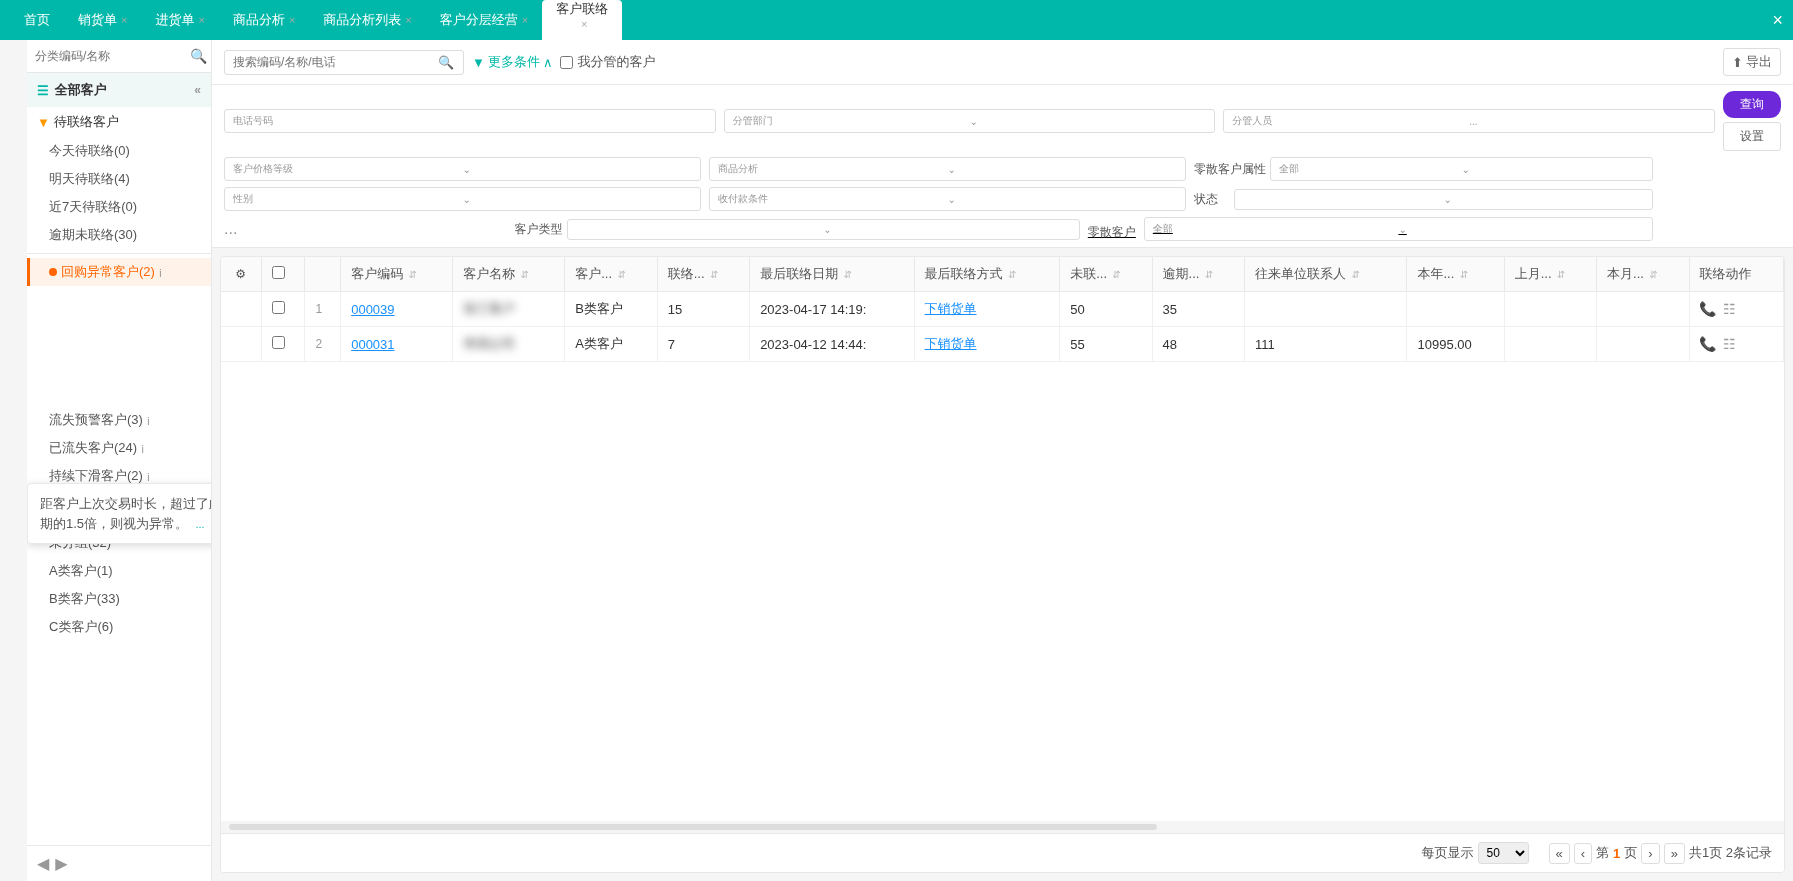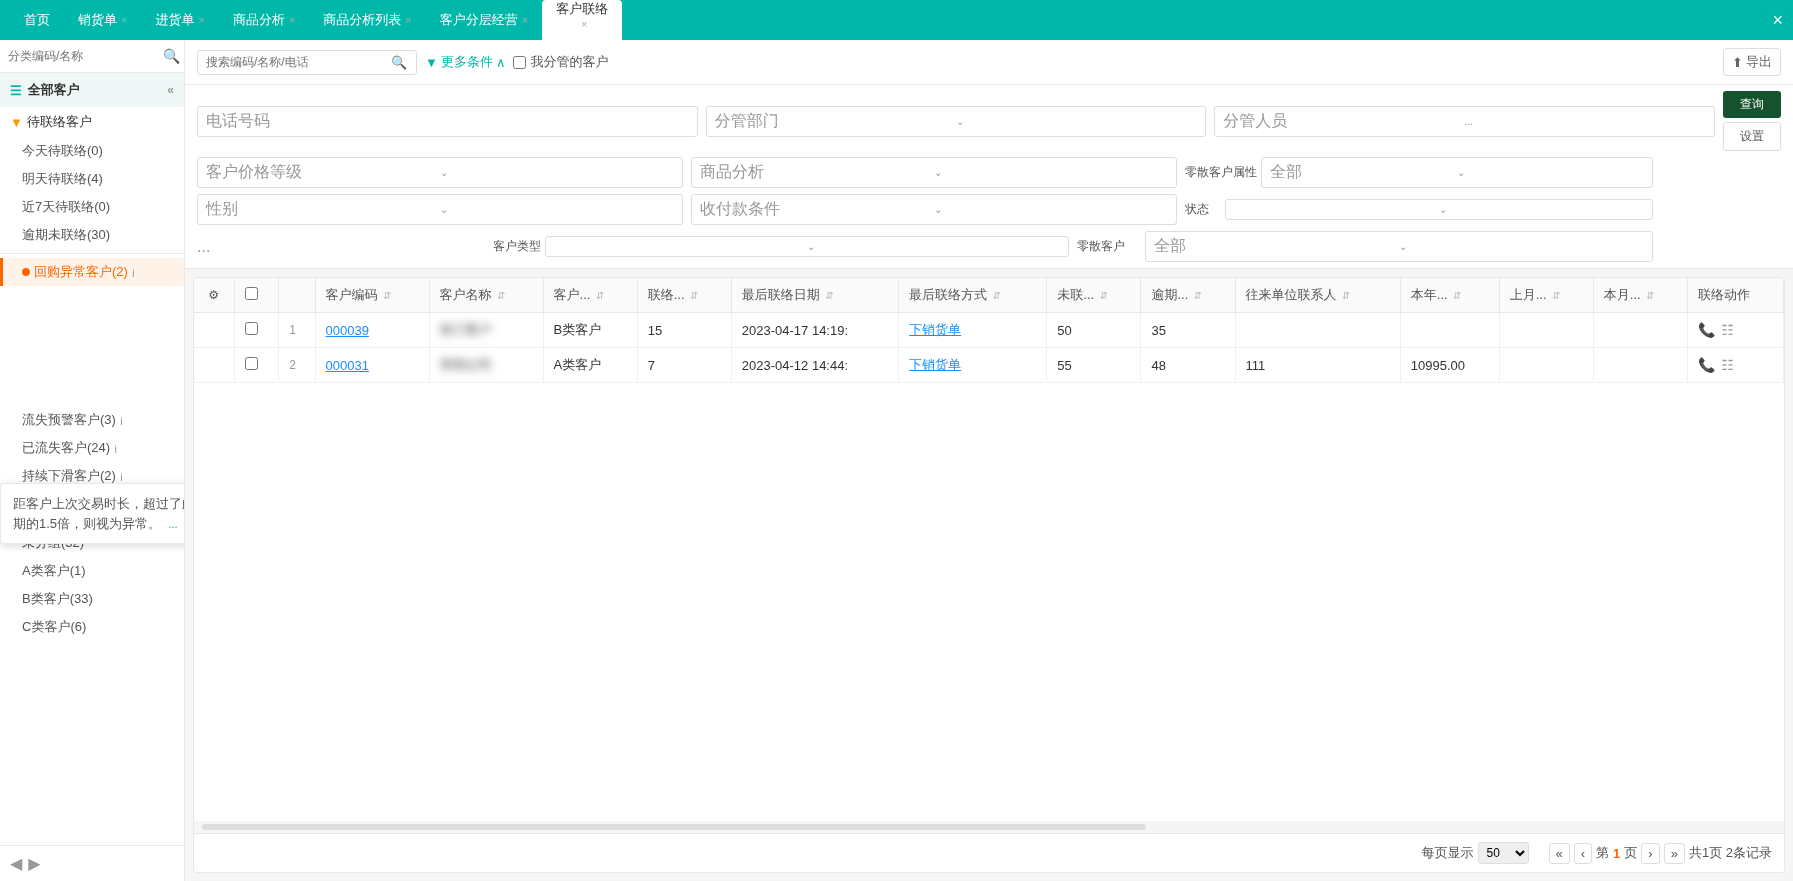--- a/index.html
+++ b/index.html
@@ -11,21 +11,21 @@
     }
     .top-nav .nav-item {
       color: #fff; padding: 0 14px; height: 40px; display: flex; align-items: center; cursor: pointer; font-size: 13px; white-space: nowrap;
     }
     .top-nav .nav-item.active { background: #fff; color: #333; border-radius: 4px 4px 0 0; flex-direction: column; }
     .top-nav .nav-close { margin-left: 4px; color: #aaa; font-size: 11px; cursor: pointer; }
     .nav-spacer { flex: 1; }
     .nav-x { color: #fff; cursor: pointer; font-size: 18px; margin-left: 10px; }
 
     
-    .main-layout { display: flex; height: calc(881px - 40px); }
+    .main-layout { display: flex; height: calc(881px - 40px); padding-left: 27px; }
 
     
     .sidebar {
       width: 185px; background: #fff; border-right: 1px solid #e8e8e8; display: flex; flex-direction: column; overflow-y: auto; flex-shrink: 0;
     }
     .sidebar-search {
       display: flex; align-items: center; padding: 8px; border-bottom: 1px solid #e8e8e8;
     }
     .sidebar-search input {
       flex: 1; border: none; outline: none; font-size: 12px; color: #666; background: transparent;
@@ -52,21 +52,21 @@
     .sidebar-section .edit-icon { margin-left: 4px; color: #999; cursor: pointer; }
 
     
     .content-area { flex: 1; display: flex; flex-direction: column; overflow: hidden; background: #f5f5f5; }
 
     
     .toolbar {
       background: #fff; padding: 8px 12px; display: flex; align-items: center; gap: 8px; border-bottom: 1px solid #e8e8e8;
     }
     .search-box {
-      display: flex; align-items: center; border: 1px solid #ddd; border-radius: 3px; padding: 4px 8px; width: 220px;
+      display: flex; align-items: center; border: 1px solid #ddd; border-radius: 3px; padding: 4px 8px; width: 240px;
     }
     .search-box input { border: none; outline: none; font-size: 12px; flex: 1; color: #666; }
     .search-box .s-icon { color: #00b8a9; cursor: pointer; }
     .more-conditions {
       display: flex; align-items: center; color: #00b8a9; cursor: pointer; font-size: 12px; gap: 3px;
     }
     .my-customers { display: flex; align-items: center; gap: 4px; font-size: 12px; color: #555; cursor: pointer; }
     .toolbar-right { margin-left: auto; }
     .export-btn {
       display: flex; align-items: center; gap: 3px; color: #666; font-size: 12px; cursor: pointer; border: 1px solid #ddd; border-radius: 3px; padding: 4px 8px;
@@ -76,28 +76,28 @@
     .filter-area {
       background: #fff; padding: 6px 12px; border-bottom: 1px solid #e8e8e8;
     }
     .filter-row {
       display: flex; align-items: center; gap: 8px; margin-bottom: 6px;
     }
     .filter-row:last-child { margin-bottom: 0; }
     .filter-field {
       display: flex; align-items: center; flex: 1; border: 1px solid #ddd; border-radius: 3px; padding: 4px 8px; min-width: 0; background: #fff; cursor: pointer;
     }
-    .filter-field span { flex: 1; color: #999; font-size: 16px; }
+    .filter-field span { flex: 1; color: #999; font-size: 10px; }
     .filter-field .chev { color: #999; font-size: 10px; }
     .filter-label { color: #555; font-size: 12px; white-space: nowrap; }
     .filter-ellipsis { color: #999; cursor: pointer; font-size: 16px; }
 
     .action-btns { display: flex; flex-direction: column; gap: 4px; }
     .btn-query {
-      background: #14532d; color: #fff; border: none; border-radius: 3px; padding: 5px 16px; cursor: pointer; font-size: 12px;
+      background: #6d28d9; color: #fff; border: none; border-radius: 11px; padding: 5px 16px; cursor: pointer; font-size: 12px;
     }
     .btn-settings {
       background: #fff; color: #555; border: 1px solid #ddd; border-radius: 3px; padding: 5px 16px; cursor: pointer; font-size: 12px;
     }
 
     
     .table-area { flex: 1; overflow: auto; background: #fff; margin: 8px; border-radius: 4px; border: 1px solid #e8e8e8; display: flex; flex-direction: column; }
     .table-scroll { flex: 1; overflow: auto; }
 
     table { width: 100%; border-collapse: collapse; min-width: 900px; }
@@ -354,21 +354,21 @@
         <div style="flex:1; display:flex; align-items:center; gap:4px;">
           <span class="filter-ellipsis">...</span>
         </div>
         <div style="flex:2; display:flex; align-items:center;">
           <span class="filter-label">客户类型</span>
           <div class="filter-field" style="flex:1; margin-left:4px;">
             <span></span>
             <span class="chev">⌄</span>
           </div>
         </div>
-        <div style="flex:2; display:flex; align-items:center; gap:20px;">
+        <div style="flex:2; display:flex; align-items:flex-end; gap:8px;text-decoration:underline;">
           <span class="filter-label">零散客户</span>
           <div class="filter-field" style="flex:1;">
             <span>全部</span>
             <span class="chev">⌄</span>
           </div>
         </div>
         <div style="width:120px;"></div>
       </div>
     </div>
 

